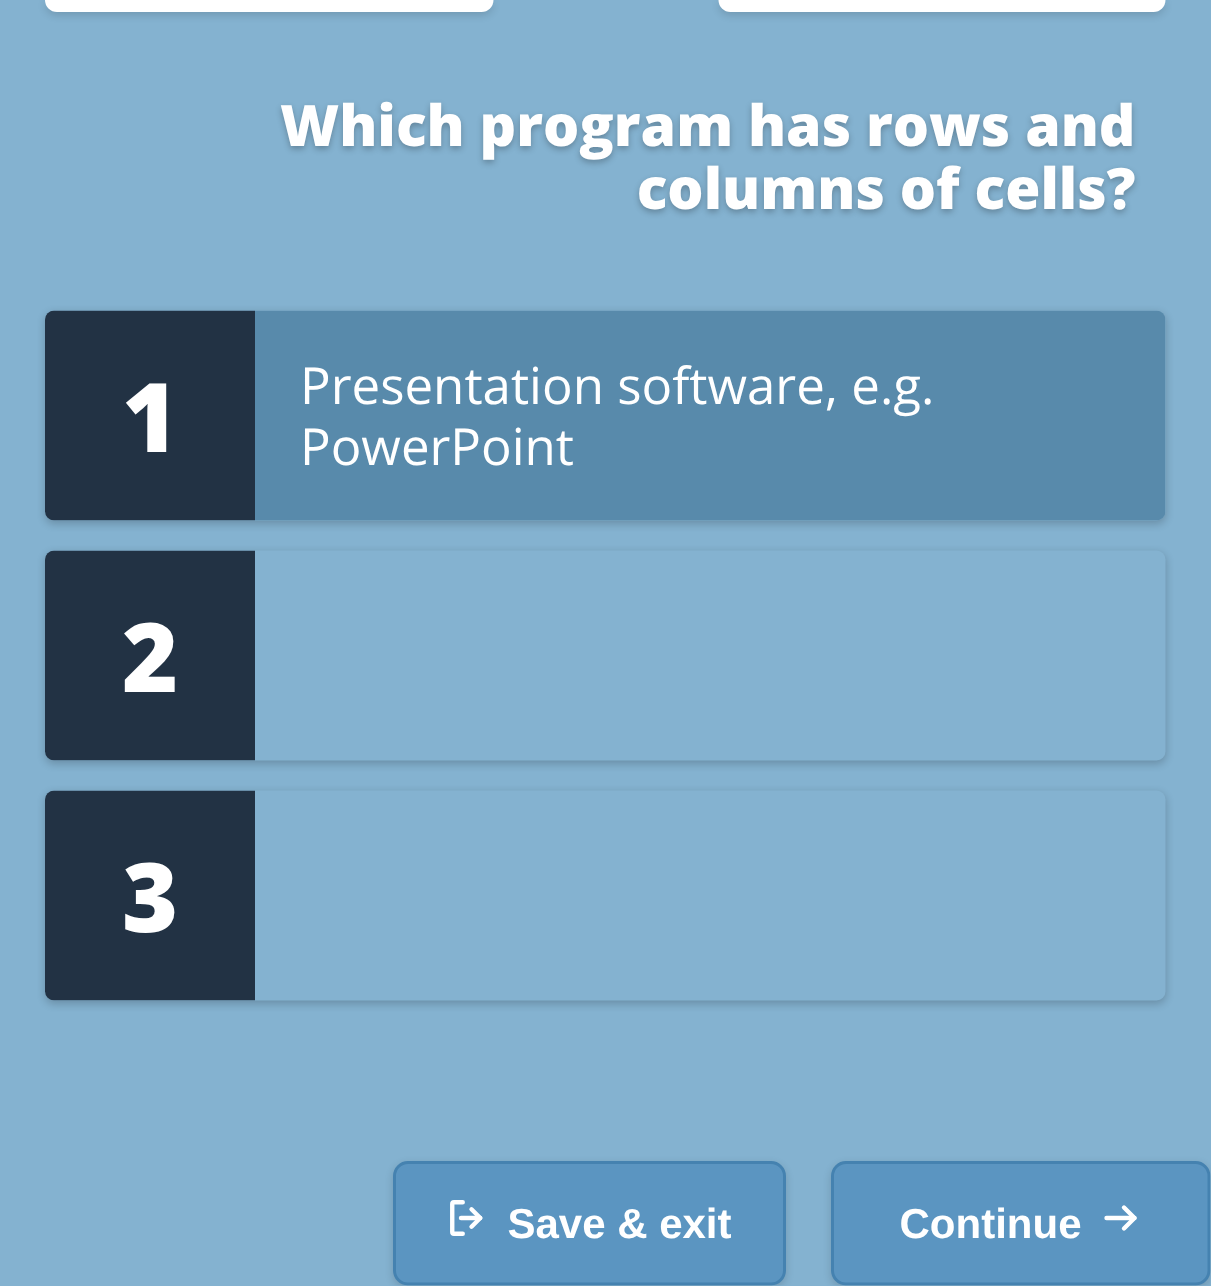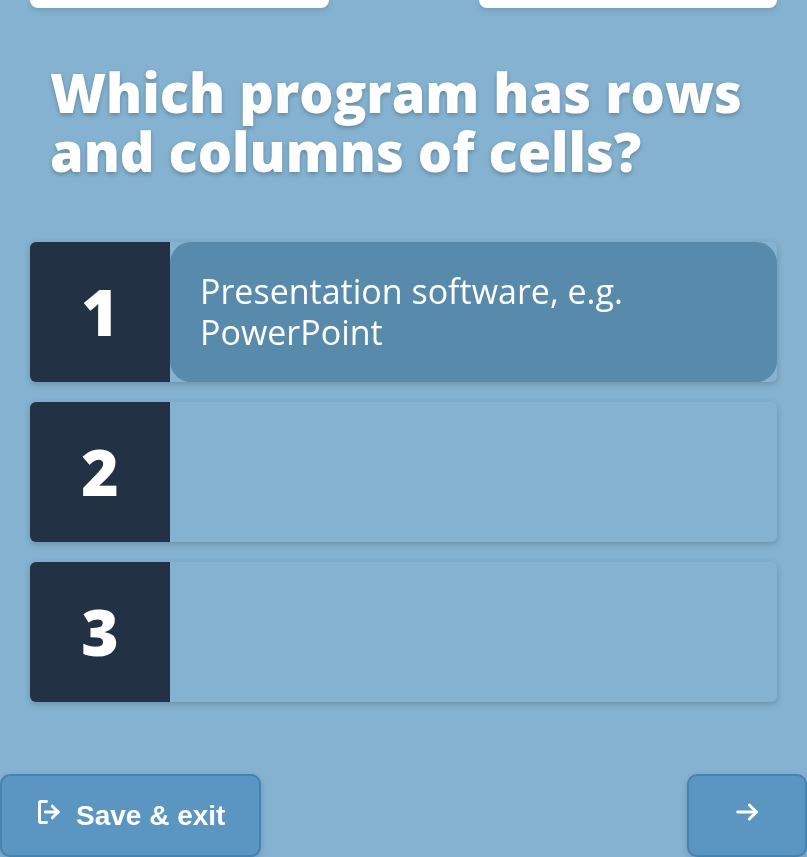--- a/index.html
+++ b/index.html
@@ -24,24 +24,24 @@
     .top-card {
       background: #ffffff;
       border-radius: 0 0 8px 8px;
       height: 8px;
       flex: 1;
       box-shadow: 0 2px 6px rgba(0,0,0,0.15);
     }
     .question {
       margin-top: 55px;
       padding: 0 50px;
-      text-align: left;
+      text-align: right;
       color: #ffffff;
       font-weight: 800;
-      font-size: 54px;
+      font-size: 38px;
       line-height: 1.1;
       text-shadow: 0 2px 4px rgba(0,0,0,0.25);
     }
     .answers {
       margin: 60px 30px 0 30px;
       display: flex;
       flex-direction: column;
       gap: 20px;
     }
     .answer {
@@ -65,29 +65,29 @@
     .answer-text {
       background: #588aab;
       color: #ffffff;
       flex: 1;
       display: flex;
       align-items: center;
       padding: 15px 30px;
       font-size: 34px;
       font-weight: 400;
       line-height: 1.2;
-      border-radius: 21px;
     }
     .footer {
       position: absolute;
       bottom: 0;
       left: 0;
       right: 0;
       display: flex;
-      justify-content: space-between;
+      justify-content: flex-end;
+      gap: 30px;
       padding-bottom: 0;
     }
     .btn {
       background: #5b95c1;
       border: 2px solid #4582b0;
       border-radius: 10px;
       color: #ffffff;
       font-size: 28px;
       font-weight: 700;
       padding: 22px 34px;
@@ -141,20 +141,21 @@
     <span>
       <svg viewBox="0 0 24 24">
         <path d="M9 3 L4 3 C3.4 3 3 3.4 3 4 L3 20 C3 20.6 3.4 21 4 21 L9 21" stroke-linecap="round" stroke-linejoin="round"></path>
         <path d="M14 7 L19 12 L14 17" stroke-linecap="round" stroke-linejoin="round"></path>
         <path d="M19 12 L8 12" stroke-linecap="round" stroke-linejoin="round"></path>
       </svg>
     </span>
     <span>Save &amp; exit</span>
   </button>
   <button class="btn btn-continue">
+    <span>Continue</span>
     <span>
       <svg viewBox="0 0 24 24">
         <path d="M4 12 L20 12" stroke-linecap="round" stroke-linejoin="round"></path>
         <path d="M14 6 L20 12 L14 18" stroke-linecap="round" stroke-linejoin="round"></path>
       </svg>
     </span>
   </button>
 </div>
 
 </body></html>

